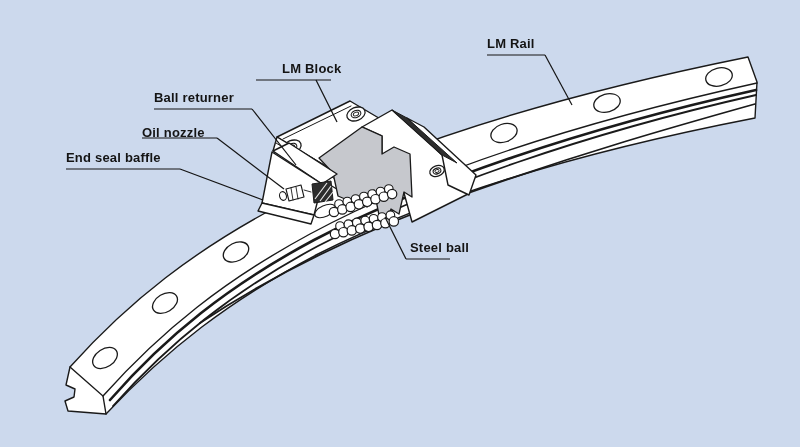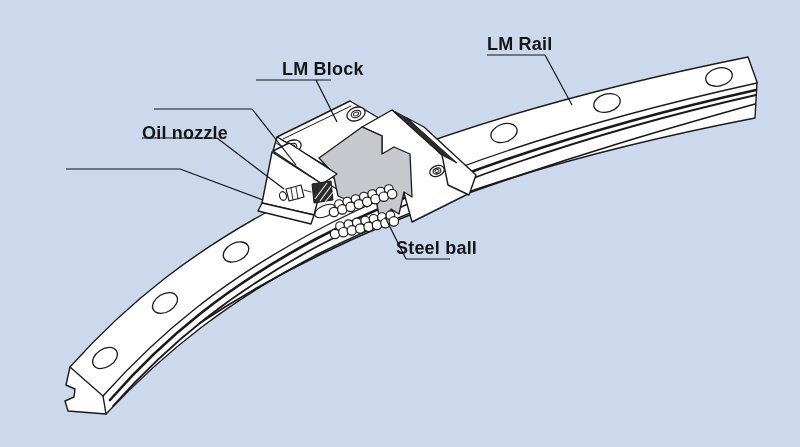--- a/index.html
+++ b/index.html
@@ -22,21 +22,21 @@
   .cut{fill:var(--cut-surface);stroke:var(--line);stroke-width:1.3;stroke-linejoin:round;}
   .dark{fill:var(--seal-dark);stroke:var(--line);stroke-width:1;stroke-linejoin:round;}
   .hatchline{stroke:#e8e8e8;stroke-width:1.2;fill:none;}
   .ball{fill:var(--face);stroke:var(--line);stroke-width:1.2;}
   .ballback{fill:var(--face);stroke:var(--line);stroke-width:1.1;}
   .hole{fill:var(--face);stroke:var(--line);stroke-width:1.3;}
   .holein{fill:var(--face);stroke:var(--line);stroke-width:1.1;}
   .thread{fill:none;stroke:var(--line);stroke-width:0.9;}
   .ldr{stroke:#141414;stroke-width:1.2;}
   .lbl{
-    position:absolute;color:#141414;font-size:18px;font-weight:600;
+    position:absolute;color:#141414;font-size:13px;font-weight:600;
     letter-spacing:0.2px;white-space:nowrap;line-height:18px;
     font-family:"Liberation Sans",sans-serif;
   }
 </style>
 </head>
 <body>
 
 <div class="stage">
 
   <svg width="800" height="447" viewBox="0 0 800 447">
@@ -175,15 +175,17 @@
       <line class="ldr" x1="66" y1="169" x2="180" y2="169"></line>
       <line class="ldr" x1="180" y1="169" x2="263" y2="200"></line>
 
       <line class="ldr" x1="406" y1="259" x2="450" y2="259"></line>
       <line class="ldr" x1="406" y1="259" x2="385" y2="217"></line>
     </g>
   </svg>
 
   <div class="lbl" style="left:256px;top:60px;margin-left:26px;">LM Block</div>
   <div class="lbl" style="left:487px;top:35px;">LM Rail</div>
+  <div class="lbl" style="left:154px;top:89px;">Ball returner</div>
   <div class="lbl" style="left:142px;top:124px;">Oil nozzle</div>
-  <div class="lbl" style="left:396px;top:239px;text-align:right;">Steel ball</div>
+  <div class="lbl" style="left:66px;top:149px;">End seal baffle</div>
+  <div class="lbl" style="left:410px;top:239px;text-align:right;">Steel ball</div>
 </div>
 
 </body></html>

